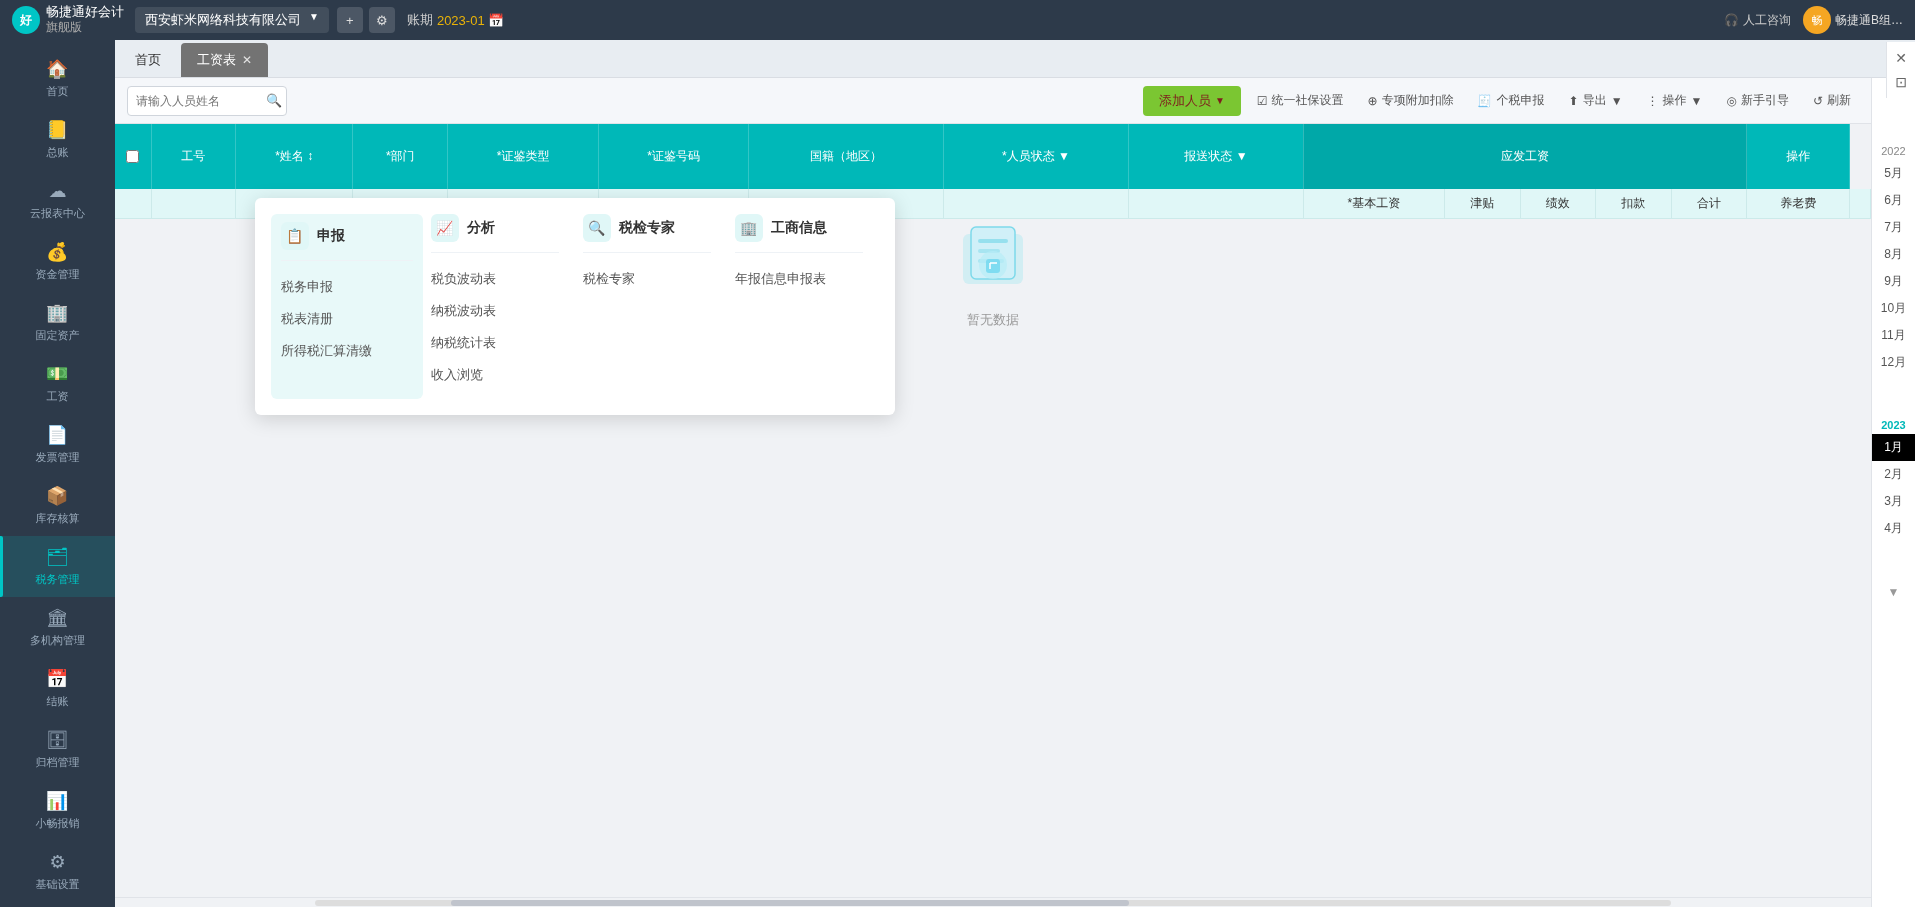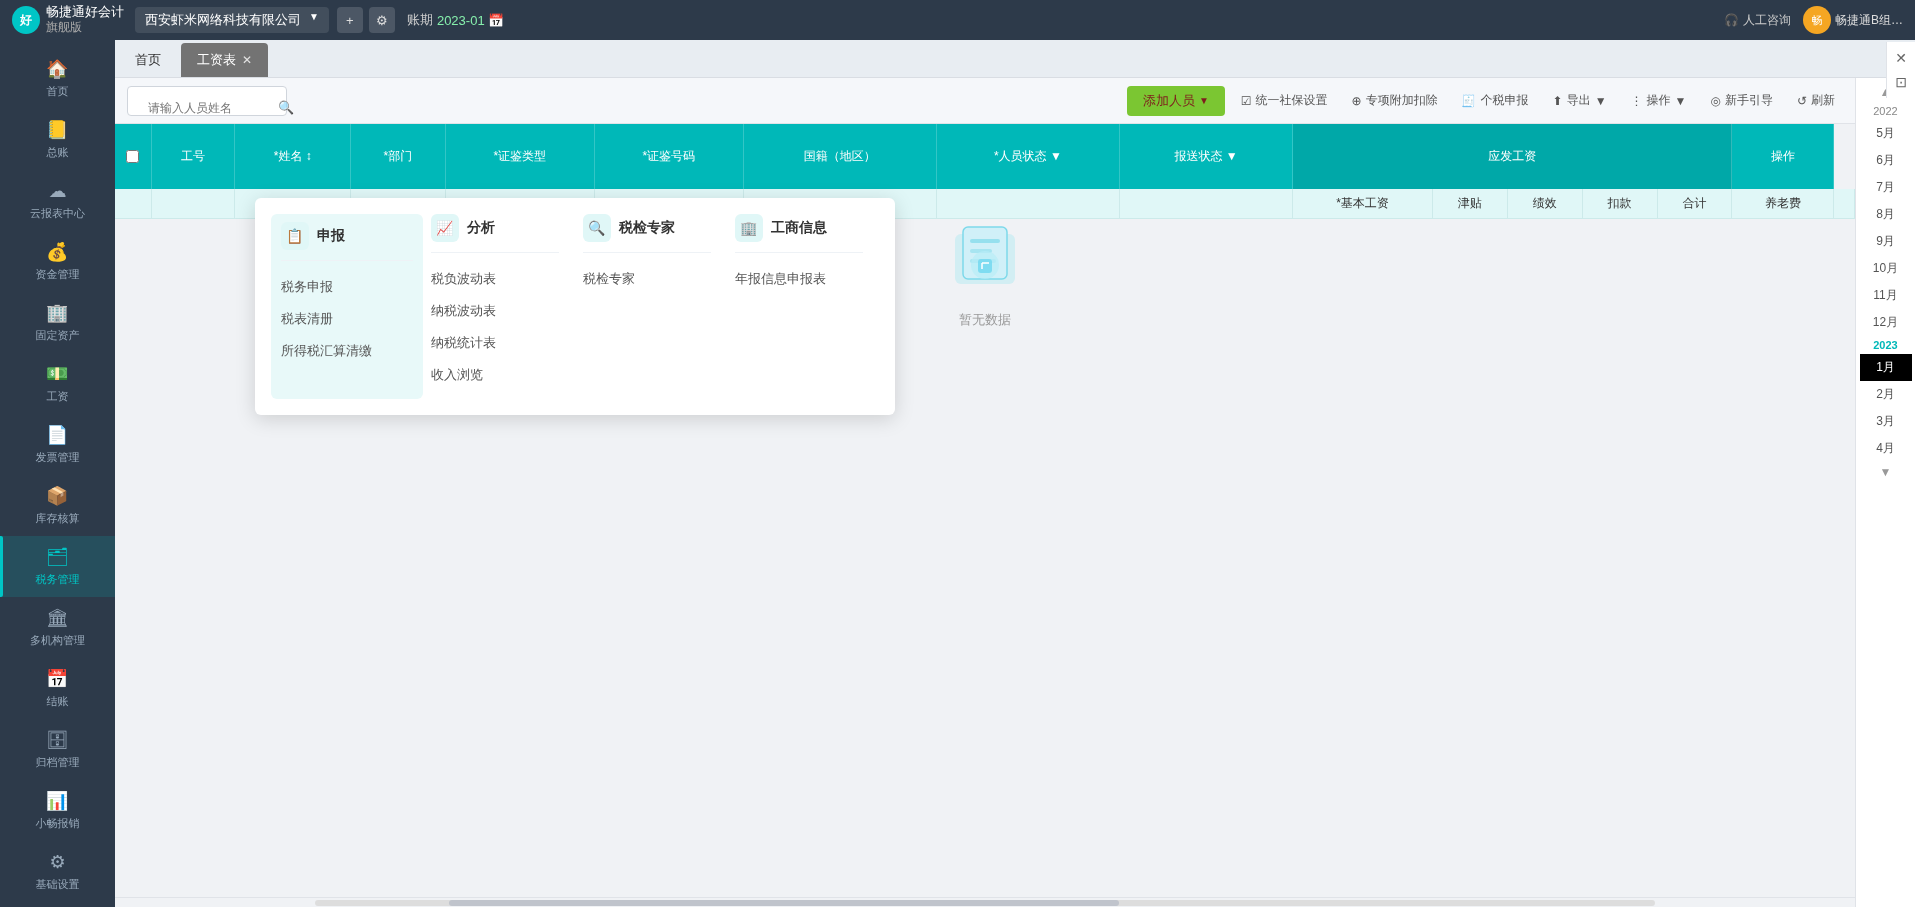--- a/index.html
+++ b/index.html
@@ -43,21 +43,21 @@
     .company-selector .arrow { margin-left: 8px; font-size: 10px; }
     .top-bar-actions { display: flex; align-items: center; gap: 6px; margin-left: 8px; }
     .top-bar-icon-btn {
       width: 26px; height: 26px;
       background: rgba(255,255,255,0.15);
       border-radius: 4px;
       display: flex; align-items: center; justify-content: center;
       cursor: pointer; font-size: 13px; color: #ddd;
     }
     .period-label { font-size: 13px; color: #ccc; margin-left: 12px; }
-    .period-value { font-size: 13px; color: #86efac; margin-left: 4px; }
+    .period-value { font-size: 13px; color: #eab308; margin-left: 4px; }
     .period-icon { font-size: 13px; color: #aaa; margin-left: 4px; cursor: pointer; }
     .top-bar-right { margin-left: auto; display: flex; align-items: center; gap: 12px; }
     .top-bar-right-item { font-size: 12px; color: #ccc; display: flex; align-items: center; gap: 4px; cursor: pointer; }
     .avatar-circle {
       width: 28px; height: 28px; border-radius: 50%;
       background: #f5a623;
       display: flex; align-items: center; justify-content: center;
       font-size: 11px; color: #fff;
     }
     .user-name { font-size: 12px; color: #ddd; }
@@ -134,24 +134,24 @@
       height: 46px;
       background: #f5f7fa;
       display: flex;
       align-items: center;
       padding: 0 12px;
       gap: 8px;
       border-bottom: 1px solid #e0e3e8;
       flex-shrink: 0;
     }
     .search-input-wrap {
-      display: flex; align-items: flex-end;
+      display: flex; align-items: center;
       border: 1px solid #d0d5dc;
       border-radius: 4px;
-      padding: 0 20px;
+      padding: 0 8px;
       height: 30px;
       background: #fff;
       width: 160px;
     }
     .search-input-wrap input {
       border: none; outline: none;
       font-size: 12px; color: #666;
       width: 130px;
       background: transparent;
     }
@@ -250,29 +250,30 @@
       font-size: 13px;
       color: #555;
       padding: 7px 0;
       cursor: pointer;
       display: block;
     }
     .section-bg-light { background: #e8f9f9; border-radius: 6px; padding: 8px 10px; }
 
     
     .calendar-panel {
-      width: 60px;
+      width: 44px;
       background: #fff;
       border-left: 1px solid #e0e3e8;
       display: flex;
       flex-direction: column;
       align-items: center;
       overflow-y: auto;
       flex-shrink: 0;
       padding: 4px 0;
+      gap: 40px;
     }
     .cal-nav { width: 20px; height: 20px; display: flex; align-items: center; justify-content: center; cursor: pointer; color: #999; font-size: 12px; }
     .cal-month {
       width: 52px;
       text-align: center;
       font-size: 12px;
       color: #555;
       padding: 5px 0;
       cursor: pointer;
       border-radius: 4px;

